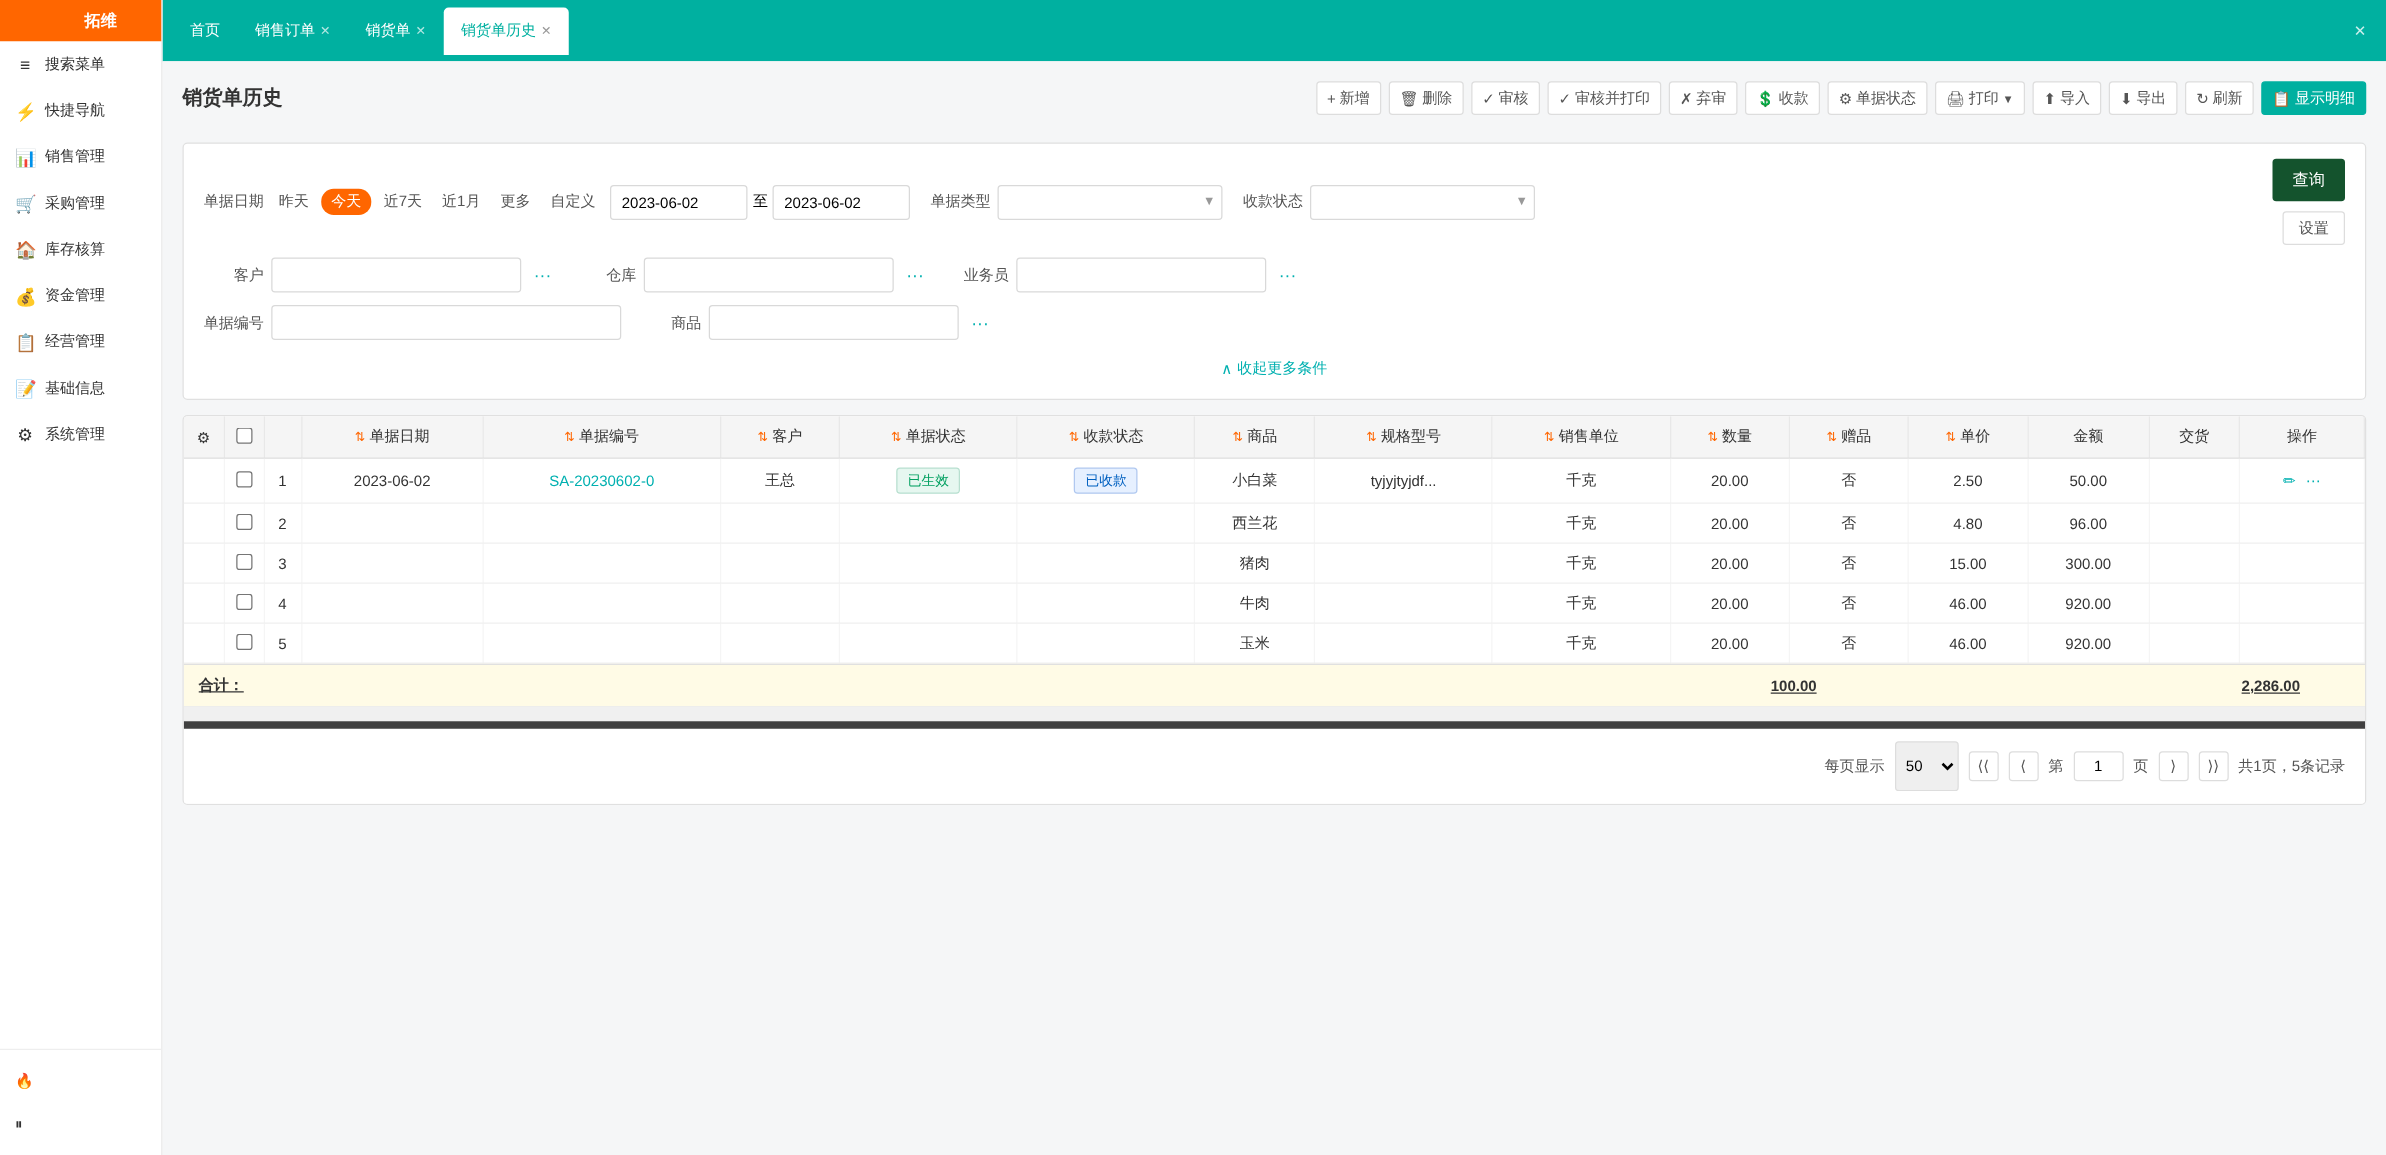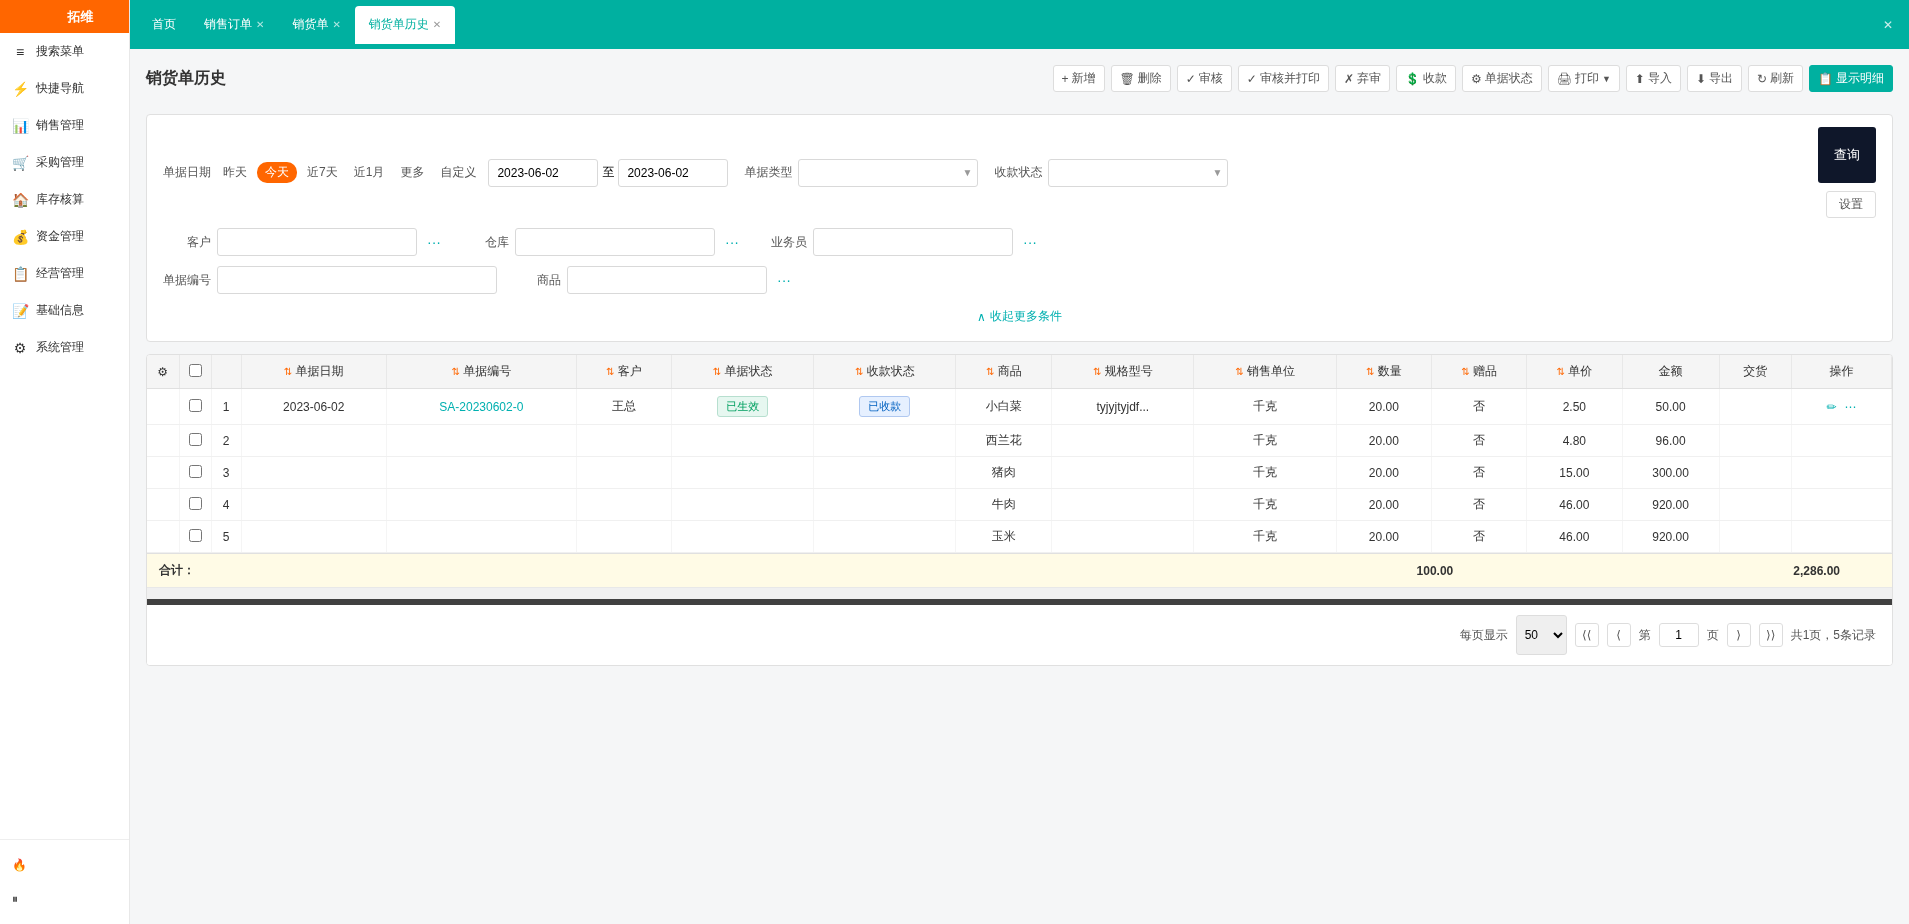--- a/index.html
+++ b/index.html
@@ -143,25 +143,25 @@
       display: flex;
       align-items: center;
       gap: 4px;
       color: #00b0b0;
       cursor: pointer;
       justify-content: center;
       padding: 4px;
       margin-top: 4px;
     }
     .query-btn {
-      background: #0f172a;
+      background: #14532d;
       color: #fff;
       border: none;
       border-radius: 3px;
-      padding: 19px 16px;
+      padding: 8px 16px;
       cursor: pointer;
       font-size: 13px;
       margin-left: 44px;
     }
     .setting-btn {
       background: #fff;
       border: 1px solid #ddd;
       border-radius: 3px;
       padding: 4px 12px;
       cursor: pointer;
@@ -224,20 +224,21 @@
     
     .table-footer {
       background: #fffbe6;
       border-top: 1px solid #e0e0e0;
       padding: 8px 12px;
       display: flex;
       align-items: center;
       gap: 20px;
       color: #333;
       font-weight: bold;
+      text-decoration: underline;
     }
     .footer-label { min-width: 40px; }
 
     
     .pagination-area {
       display: flex;
       align-items: center;
       justify-content: flex-end;
       gap: 8px;
       padding: 10px 16px;

